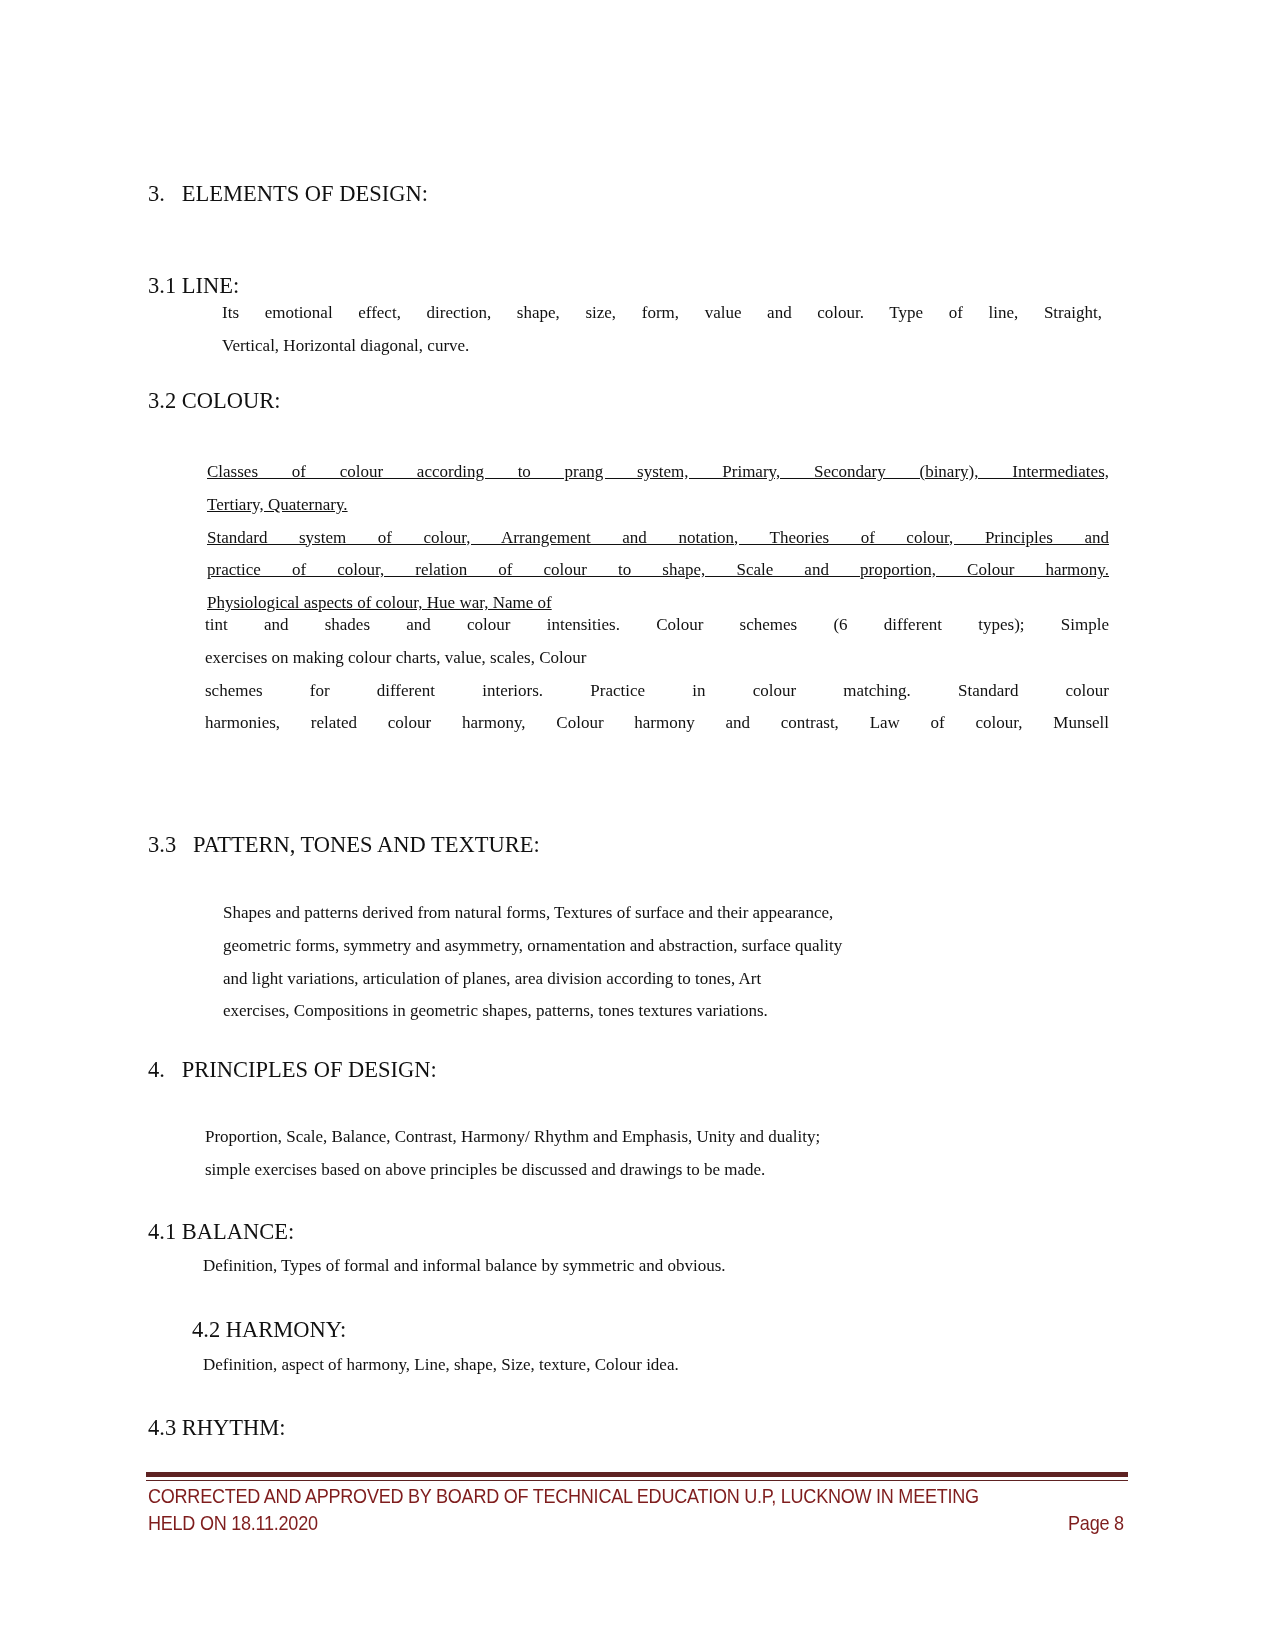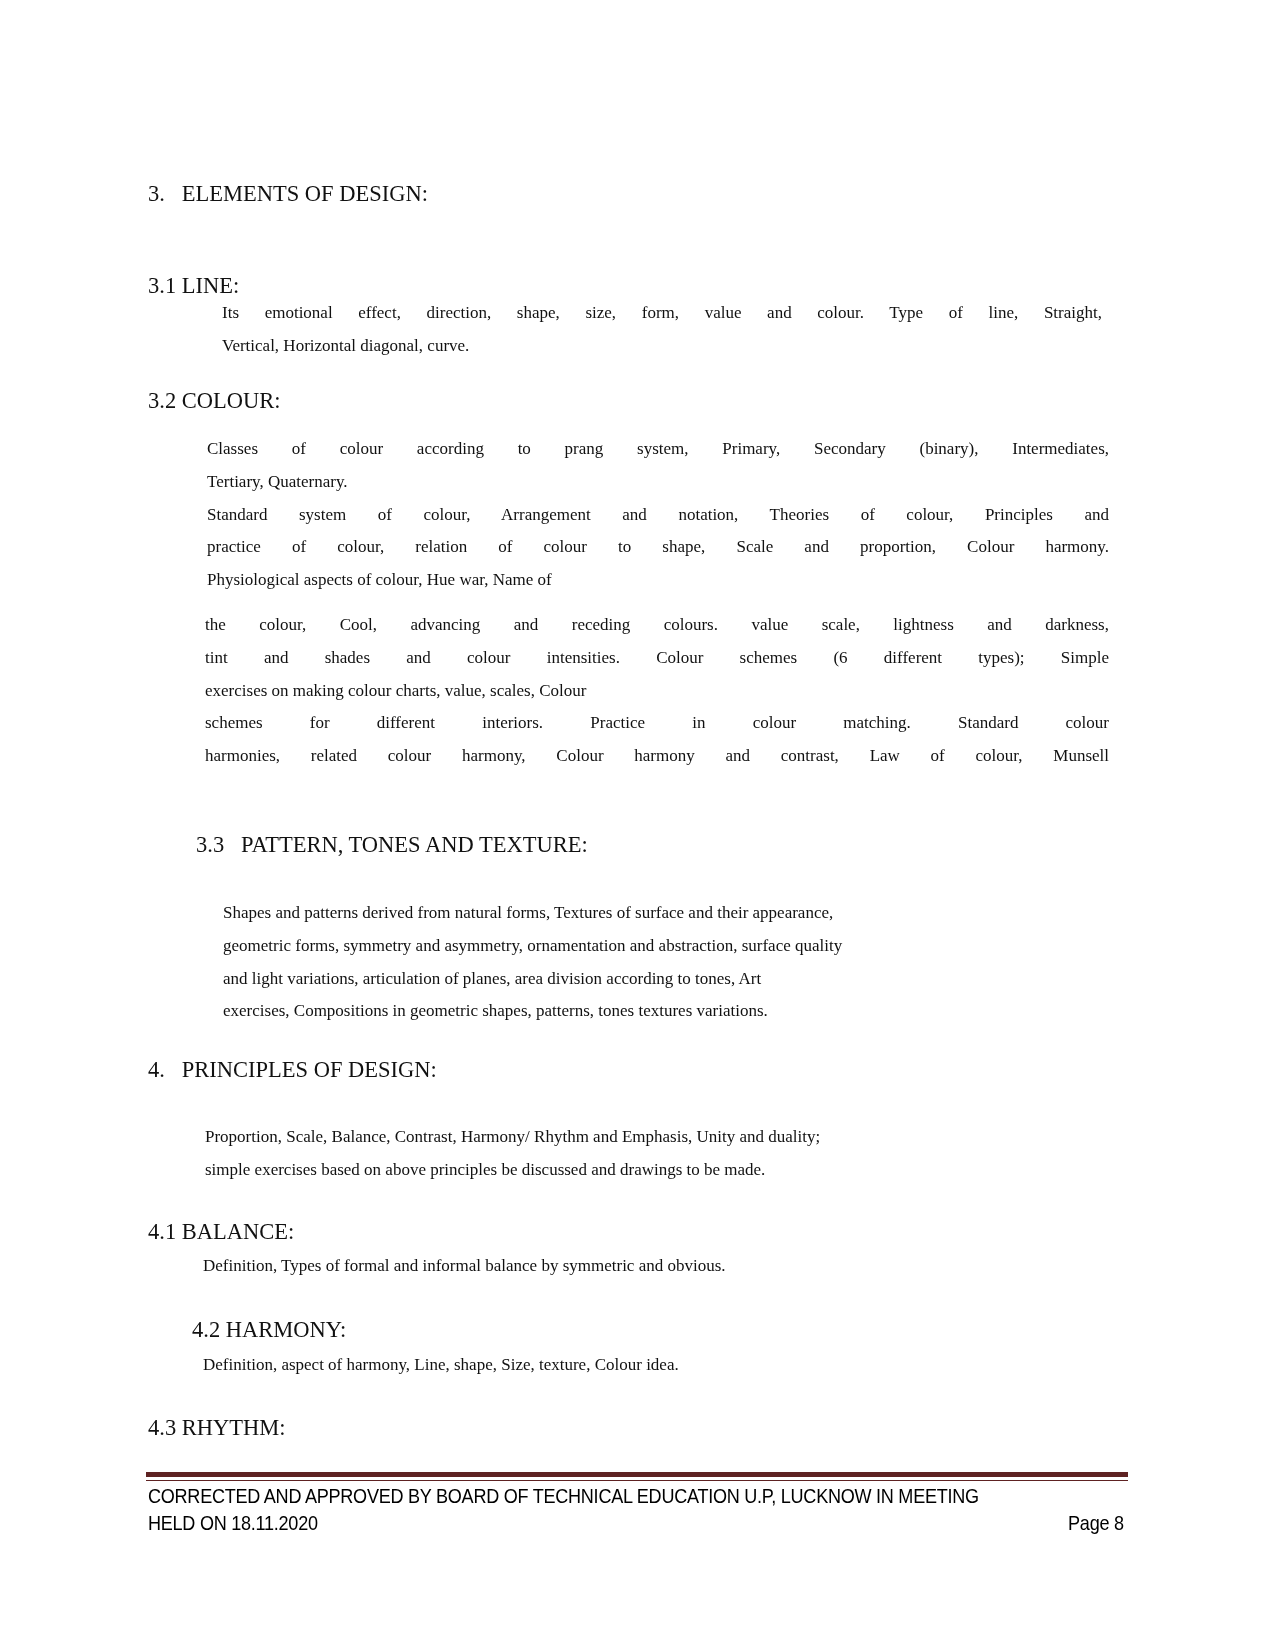--- a/index.html
+++ b/index.html
@@ -7,55 +7,54 @@
          font-family: "Liberation Serif", "DejaVu Serif", serif; color: #111; }
   .page { position: absolute; left: 0; top: 0; width: 1275px; height: 1651px; }
   .h { position: absolute; left: 148px; font-size: 22.5px; white-space: pre; }
   .p { position: absolute; font-size: 17px; line-height: 32.8px; text-align: justify; }
   .p span { display: block; }
   .p span.last { text-align: left; }
   .p span.j { text-align: justify; text-align-last: justify; }
   .rule-thick { position: absolute; left: 146px; width: 982px; top: 1472px; height: 5px; background: #5e2222; }
   .rule-thin { position: absolute; left: 146px; width: 982px; top: 1480px; height: 1px; background: #5e2222; }
   .footer { position: absolute; left: 148px; width: 976px; font-family: "Liberation Sans Narrow", "Liberation Sans", "DejaVu Sans Condensed", sans-serif;
-            font-size: 21px; color: #000000; letter-spacing: -0.3px; }
+            font-size: 21px; color: #7f1d1d; letter-spacing: -0.3px; }
   .footer .l1 { position: absolute; top: 0; left: 0; white-space: nowrap; transform: scaleX(0.86); transform-origin: left; }
   .footer .l2 { position: absolute; top: 27px; left: 0; white-space: nowrap; transform: scaleX(0.86); transform-origin: left; }
   .footer .pg { position: absolute; top: 27px; right: 0; white-space: nowrap; transform: scaleX(0.86); transform-origin: right; }
 </style>
 </head>
 <body>
 
 <div class="page">
 
   <div class="h" style="top:181px;">3.   ELEMENTS OF DESIGN:</div>
 
   <div class="h" style="top:241px;margin-top:32px;">3.1 LINE:</div>
   <div class="p" style="left:222px; width:880px; top:297px;">
     <span class="j">Its emotional effect, direction, shape, size, form, value and colour.  Type of line, Straight,</span>
     <span class="last">Vertical, Horizontal diagonal, curve.</span>
   </div>
 
   <div class="h" style="top:388px;">3.2 COLOUR:</div>
-  <div class="p" style="left:207px; width:902px; top:433px;">
+  <div class="p" style="left:207px; width:902px; top:456px;text-decoration:underline;">
     <span class="j">Classes of colour according to prang system, Primary, Secondary (binary), Intermediates,</span>
     <span class="last">Tertiary, Quaternary.</span>
     <span class="j">Standard   system of colour, Arrangement and   notation, Theories of colour, Principles and</span>
     <span class="j">practice of colour, relation of colour to shape, Scale and proportion, Colour harmony.</span>
     <span class="last">Physiological aspects of colour, Hue war, Name of</span>
   </div>
   <div class="p" style="left:205px; width:904px; top:609px;">
-    <span class="j">the colour, Cool, advancing and receding colours.  value scale, lightness and        darkness,</span>
     <span class="j">tint and shades and colour intensities.  Colour schemes (6 different types); Simple</span>
     <span class="last">exercises on making colour charts, value, scales, Colour</span>
     <span class="j">schemes    for different interiors.  Practice    in    colour matching. Standard colour</span>
     <span class="j">harmonies, related colour harmony, Colour harmony and contrast, Law of colour, Munsell</span>
   </div>
 
-  <div class="h" style="top:832px;margin-left:48px;">3.3   PATTERN, TONES AND TEXTURE:</div>
+  <div class="h" style="top:832px;">3.3   PATTERN, TONES AND TEXTURE:</div>
   <div class="p" style="left:205px; width:900px; top:897px;margin-left:18px;">
     <span class="last">Shapes and patterns derived from natural forms, Textures of surface and their appearance,</span>
     <span class="last">geometric forms, symmetry and asymmetry, ornamentation and abstraction, surface quality</span>
     <span class="last">and light variations, articulation of planes, area division      according to tones, Art</span>
     <span class="last">exercises, Compositions in geometric shapes, patterns, tones textures variations.</span>
   </div>
 
   <div class="h" style="top:1057px;">4.   PRINCIPLES OF DESIGN:</div>
   <div class="p" style="left:205px; width:900px; top:1121px;">
     <span class="last">Proportion, Scale, Balance, Contrast, Harmony/ Rhythm and Emphasis, Unity and duality;</span>

